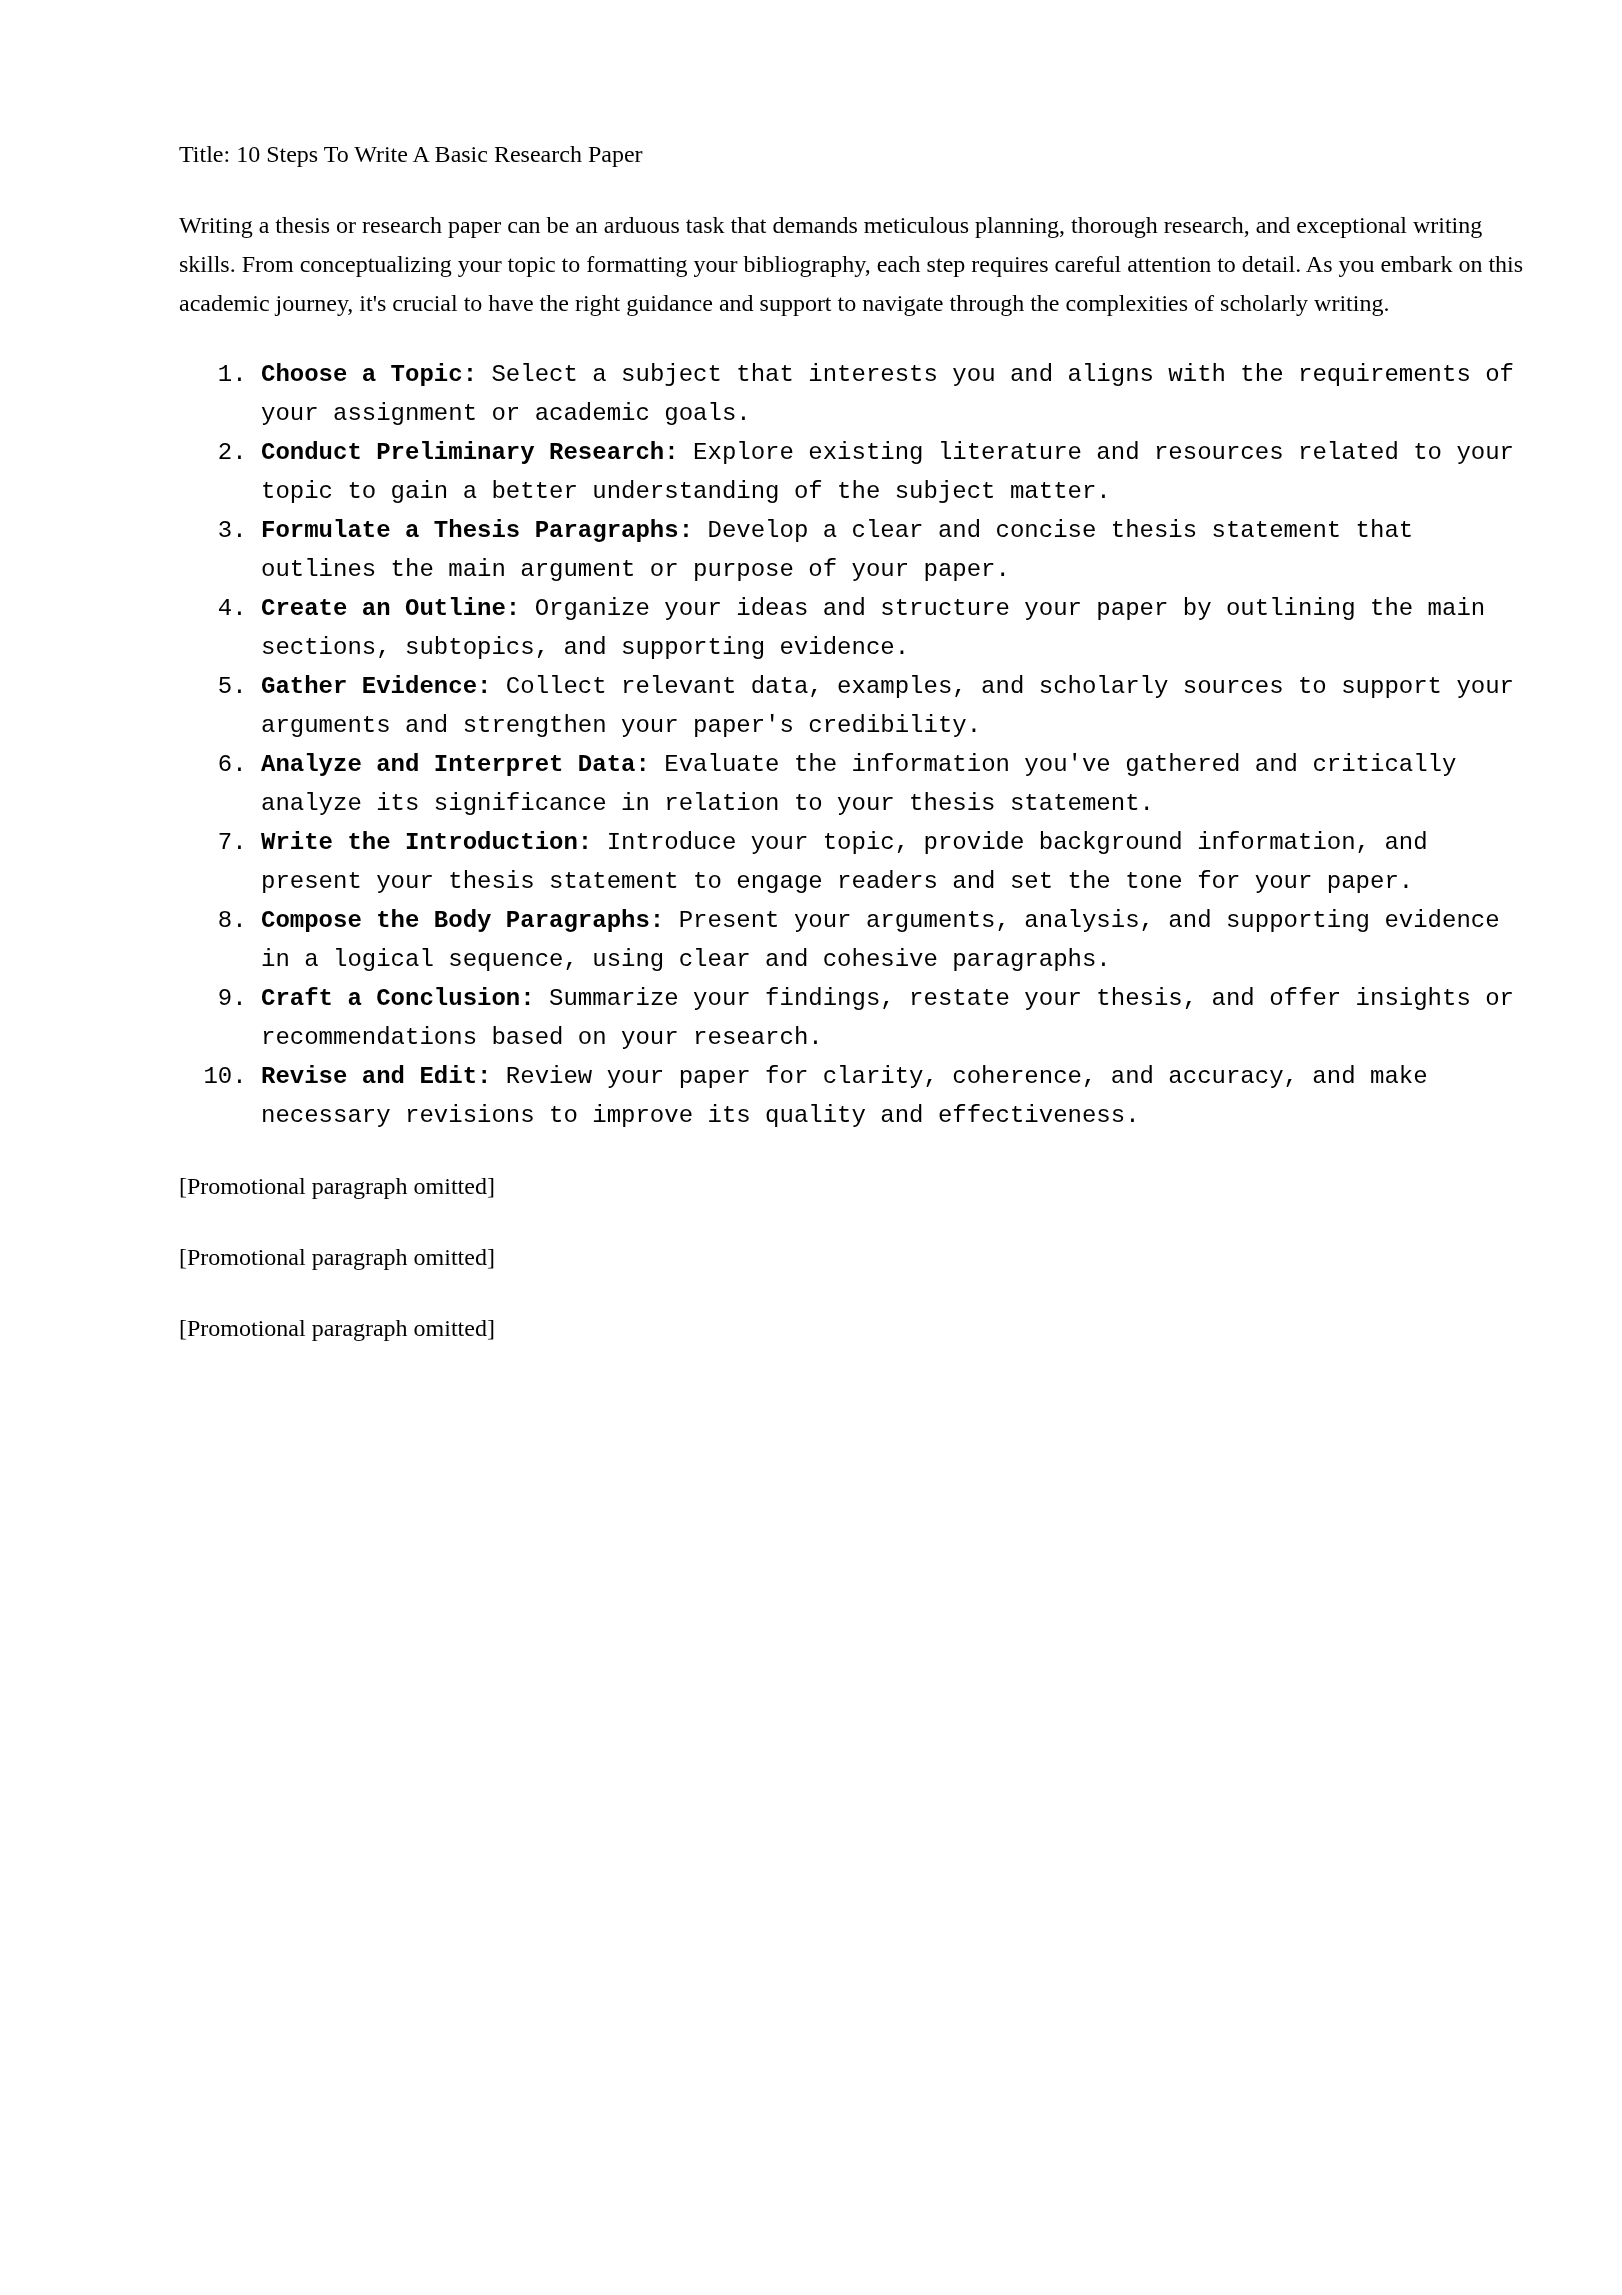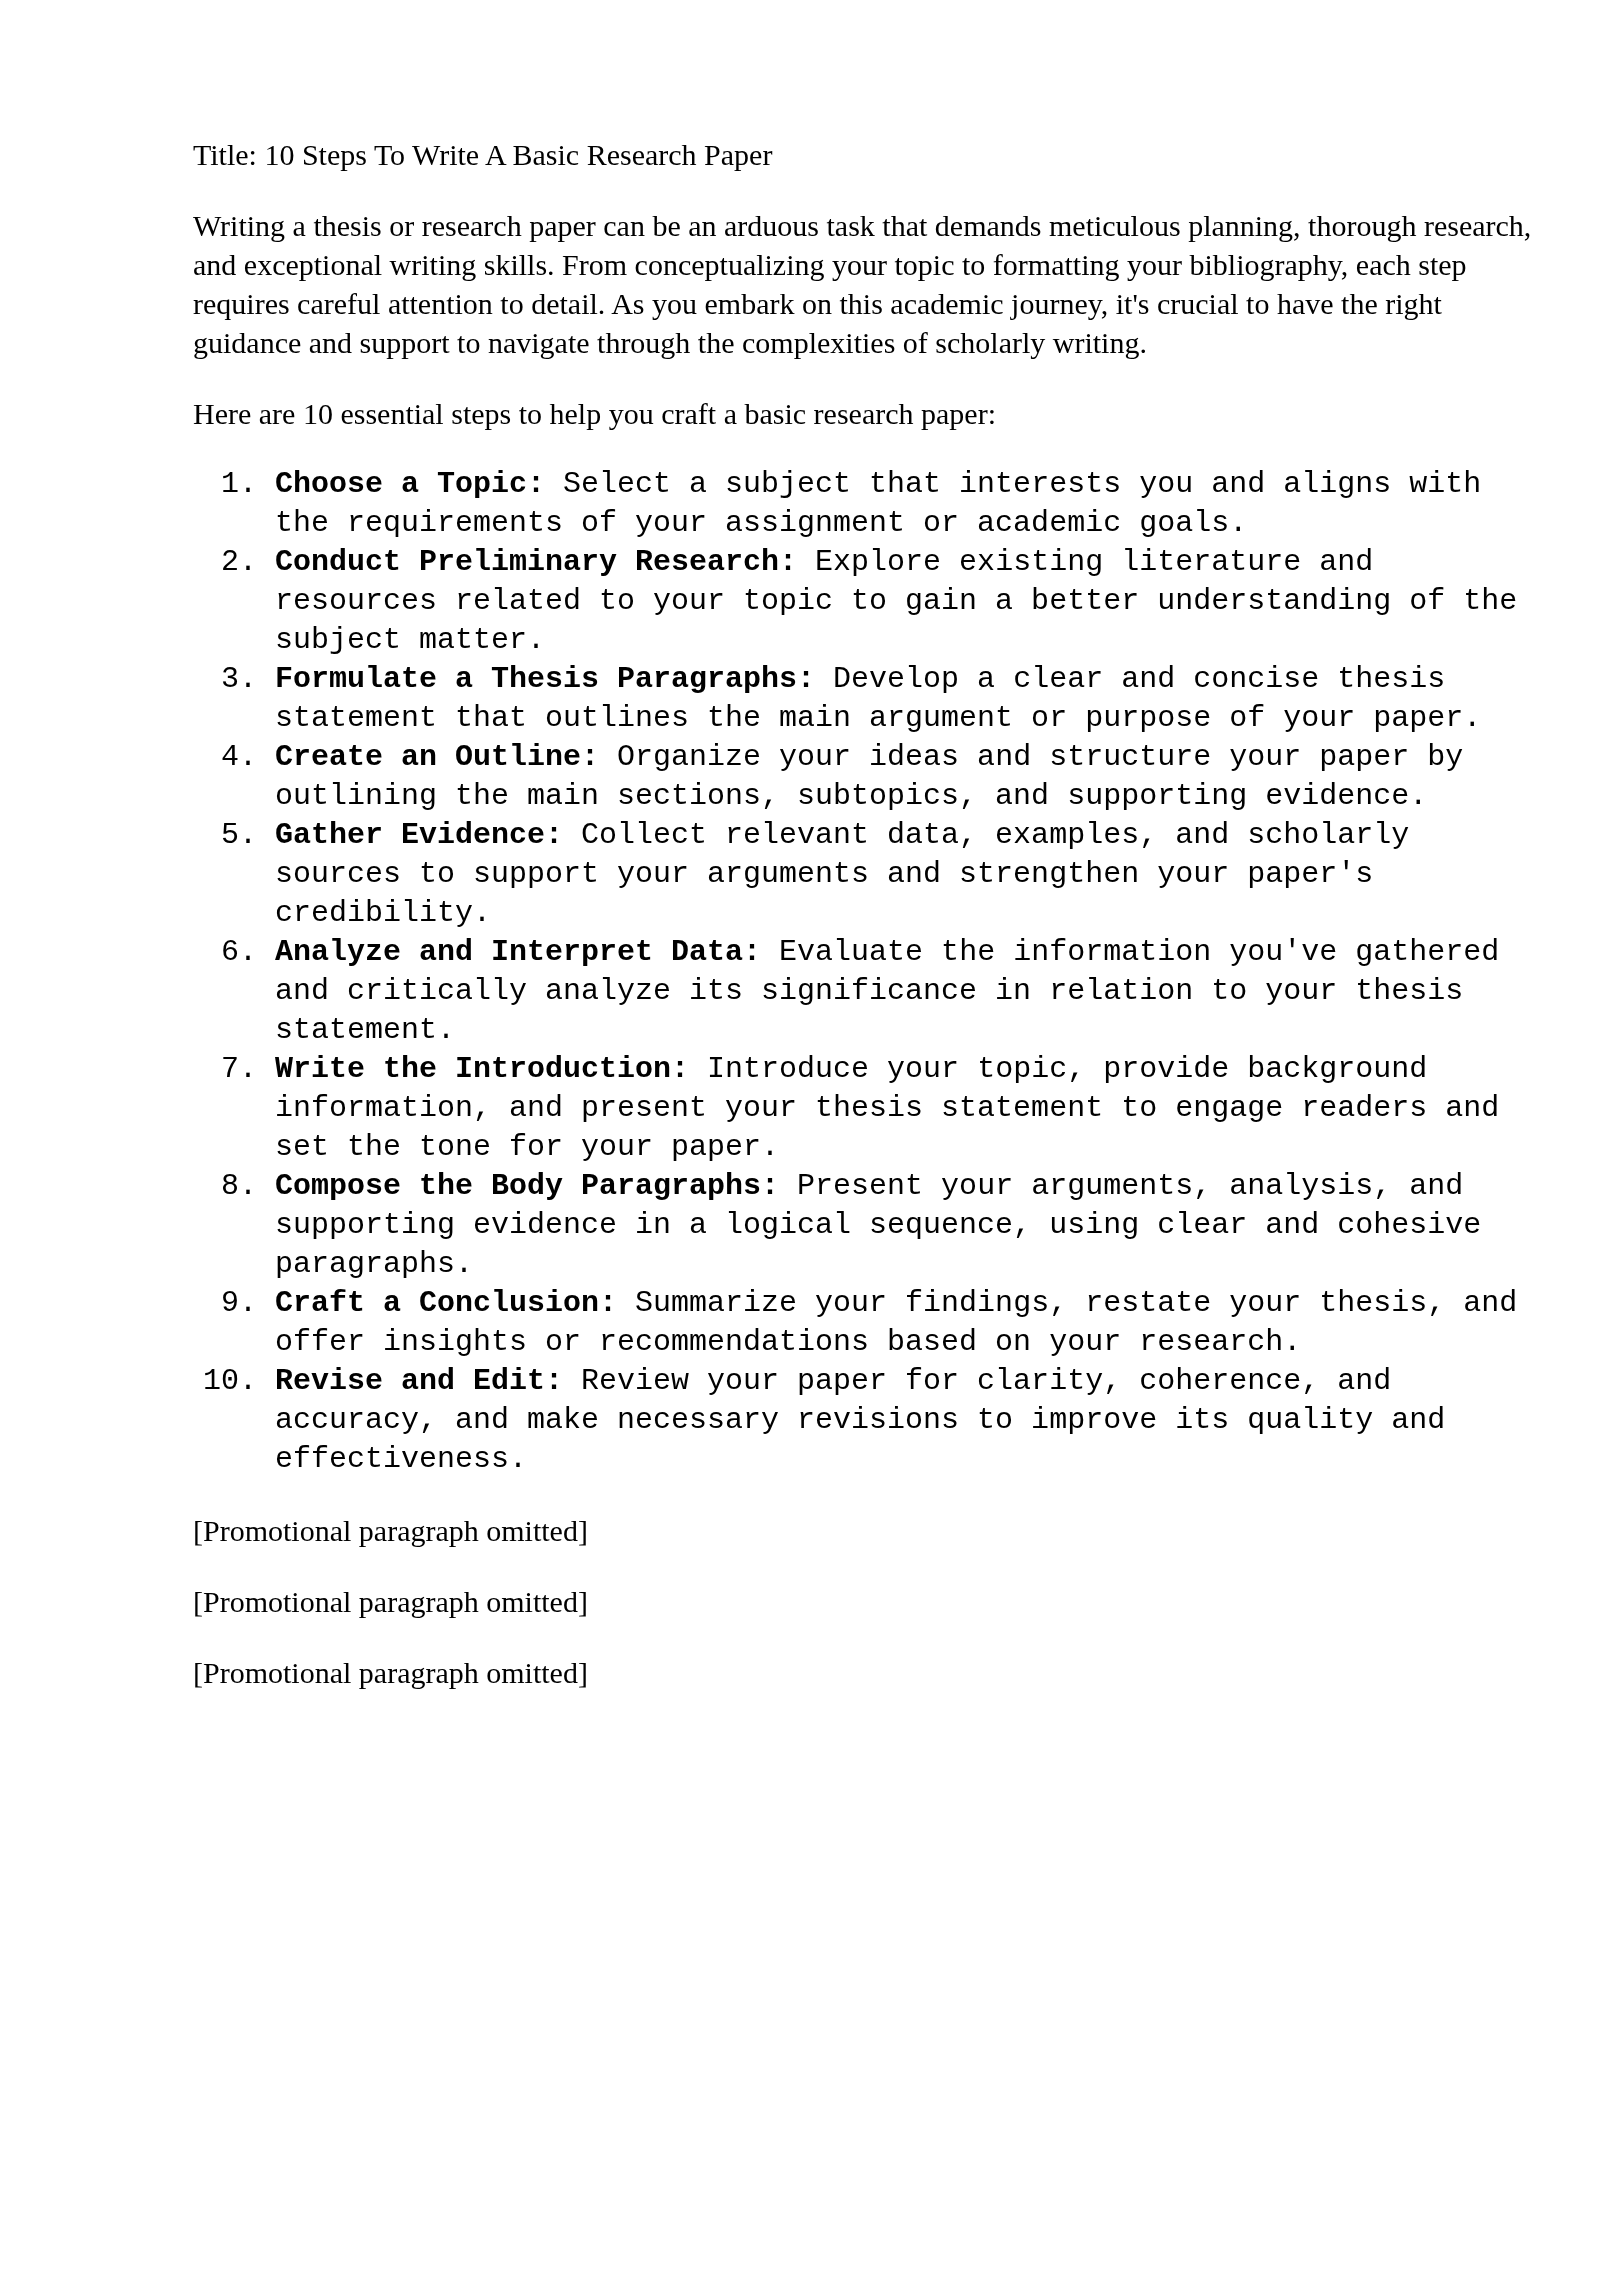--- a/index.html
+++ b/index.html
@@ -1,32 +1,31 @@
 <!DOCTYPE html>
 <html style="font-size:12.3px"><head>
   <meta charset="utf-8">
   <style>
     html, body { margin: 0; padding: 0; background: #ffffff; }
     body { width: 1622px; height: 2295px; position: relative; overflow: hidden;
            font-family: "Liberation Serif", "DejaVu Serif", serif; color: #000; }
-    .page { position: absolute; left: 193px; top: 135px; width: 1350px;
-            font-size: 30px; line-height: 39px; }
+    .page { position: absolute; left: 179px; top: 135px; width: 1350px;
+            font-size: 24px; line-height: 39px; }
     .title { margin: 0 0 32px 0; }
     p { margin: 18px 0 32px 0; }
     ol { margin: 0 0 32px 0; padding-left: 82px; font-family: Liberation Mono, monospace; }
     ol li { padding-left: 0; }
     ol li b { font-weight: bold; }
   </style>
 </head>
 <body>
 
 <div class="page">
   <p class="title">Title: 10 Steps To Write A Basic Research Paper</p>
   <p>Writing a thesis or research paper can be an arduous task that demands meticulous planning, thorough research, and exceptional writing skills. From conceptualizing your topic to formatting your bibliography, each step requires careful attention to detail. As you embark on this academic journey, it's crucial to have the right guidance and support to navigate through the complexities of scholarly writing.</p>
-  <p>Here are 10 essential steps to help you craft a basic research paper:</p>
   <ol>
     <li><b>Choose a Topic:</b><span> Select a subject that interests you and aligns with the requirements of your assignment or academic goals.</span></li>
     <li><b>Conduct Preliminary Research:</b><span> Explore existing literature and resources related to your topic to gain a better understanding of the subject matter.</span></li>
     <li><b>Formulate a Thesis Paragraphs:</b><span> Develop a clear and concise thesis statement that outlines the main argument or purpose of your paper.</span></li>
     <li><b>Create an Outline:</b><span> Organize your ideas and structure your paper by outlining the main sections, subtopics, and supporting evidence.</span></li>
     <li><b>Gather Evidence:</b><span> Collect relevant data, examples, and scholarly sources to support your arguments and strengthen your paper's credibility.</span></li>
     <li><b>Analyze and Interpret Data:</b><span> Evaluate the information you've gathered and critically analyze its significance in relation to your thesis statement.</span></li>
     <li><b>Write the Introduction:</b><span> Introduce your topic, provide background information, and present your thesis statement to engage readers and set the tone for your paper.</span></li>
     <li><b>Compose the Body Paragraphs:</b><span> Present your arguments, analysis, and supporting evidence in a logical sequence, using clear and cohesive paragraphs.</span></li>
     <li><b>Craft a Conclusion:</b><span> Summarize your findings, restate your thesis, and offer insights or recommendations based on your research.</span></li>

